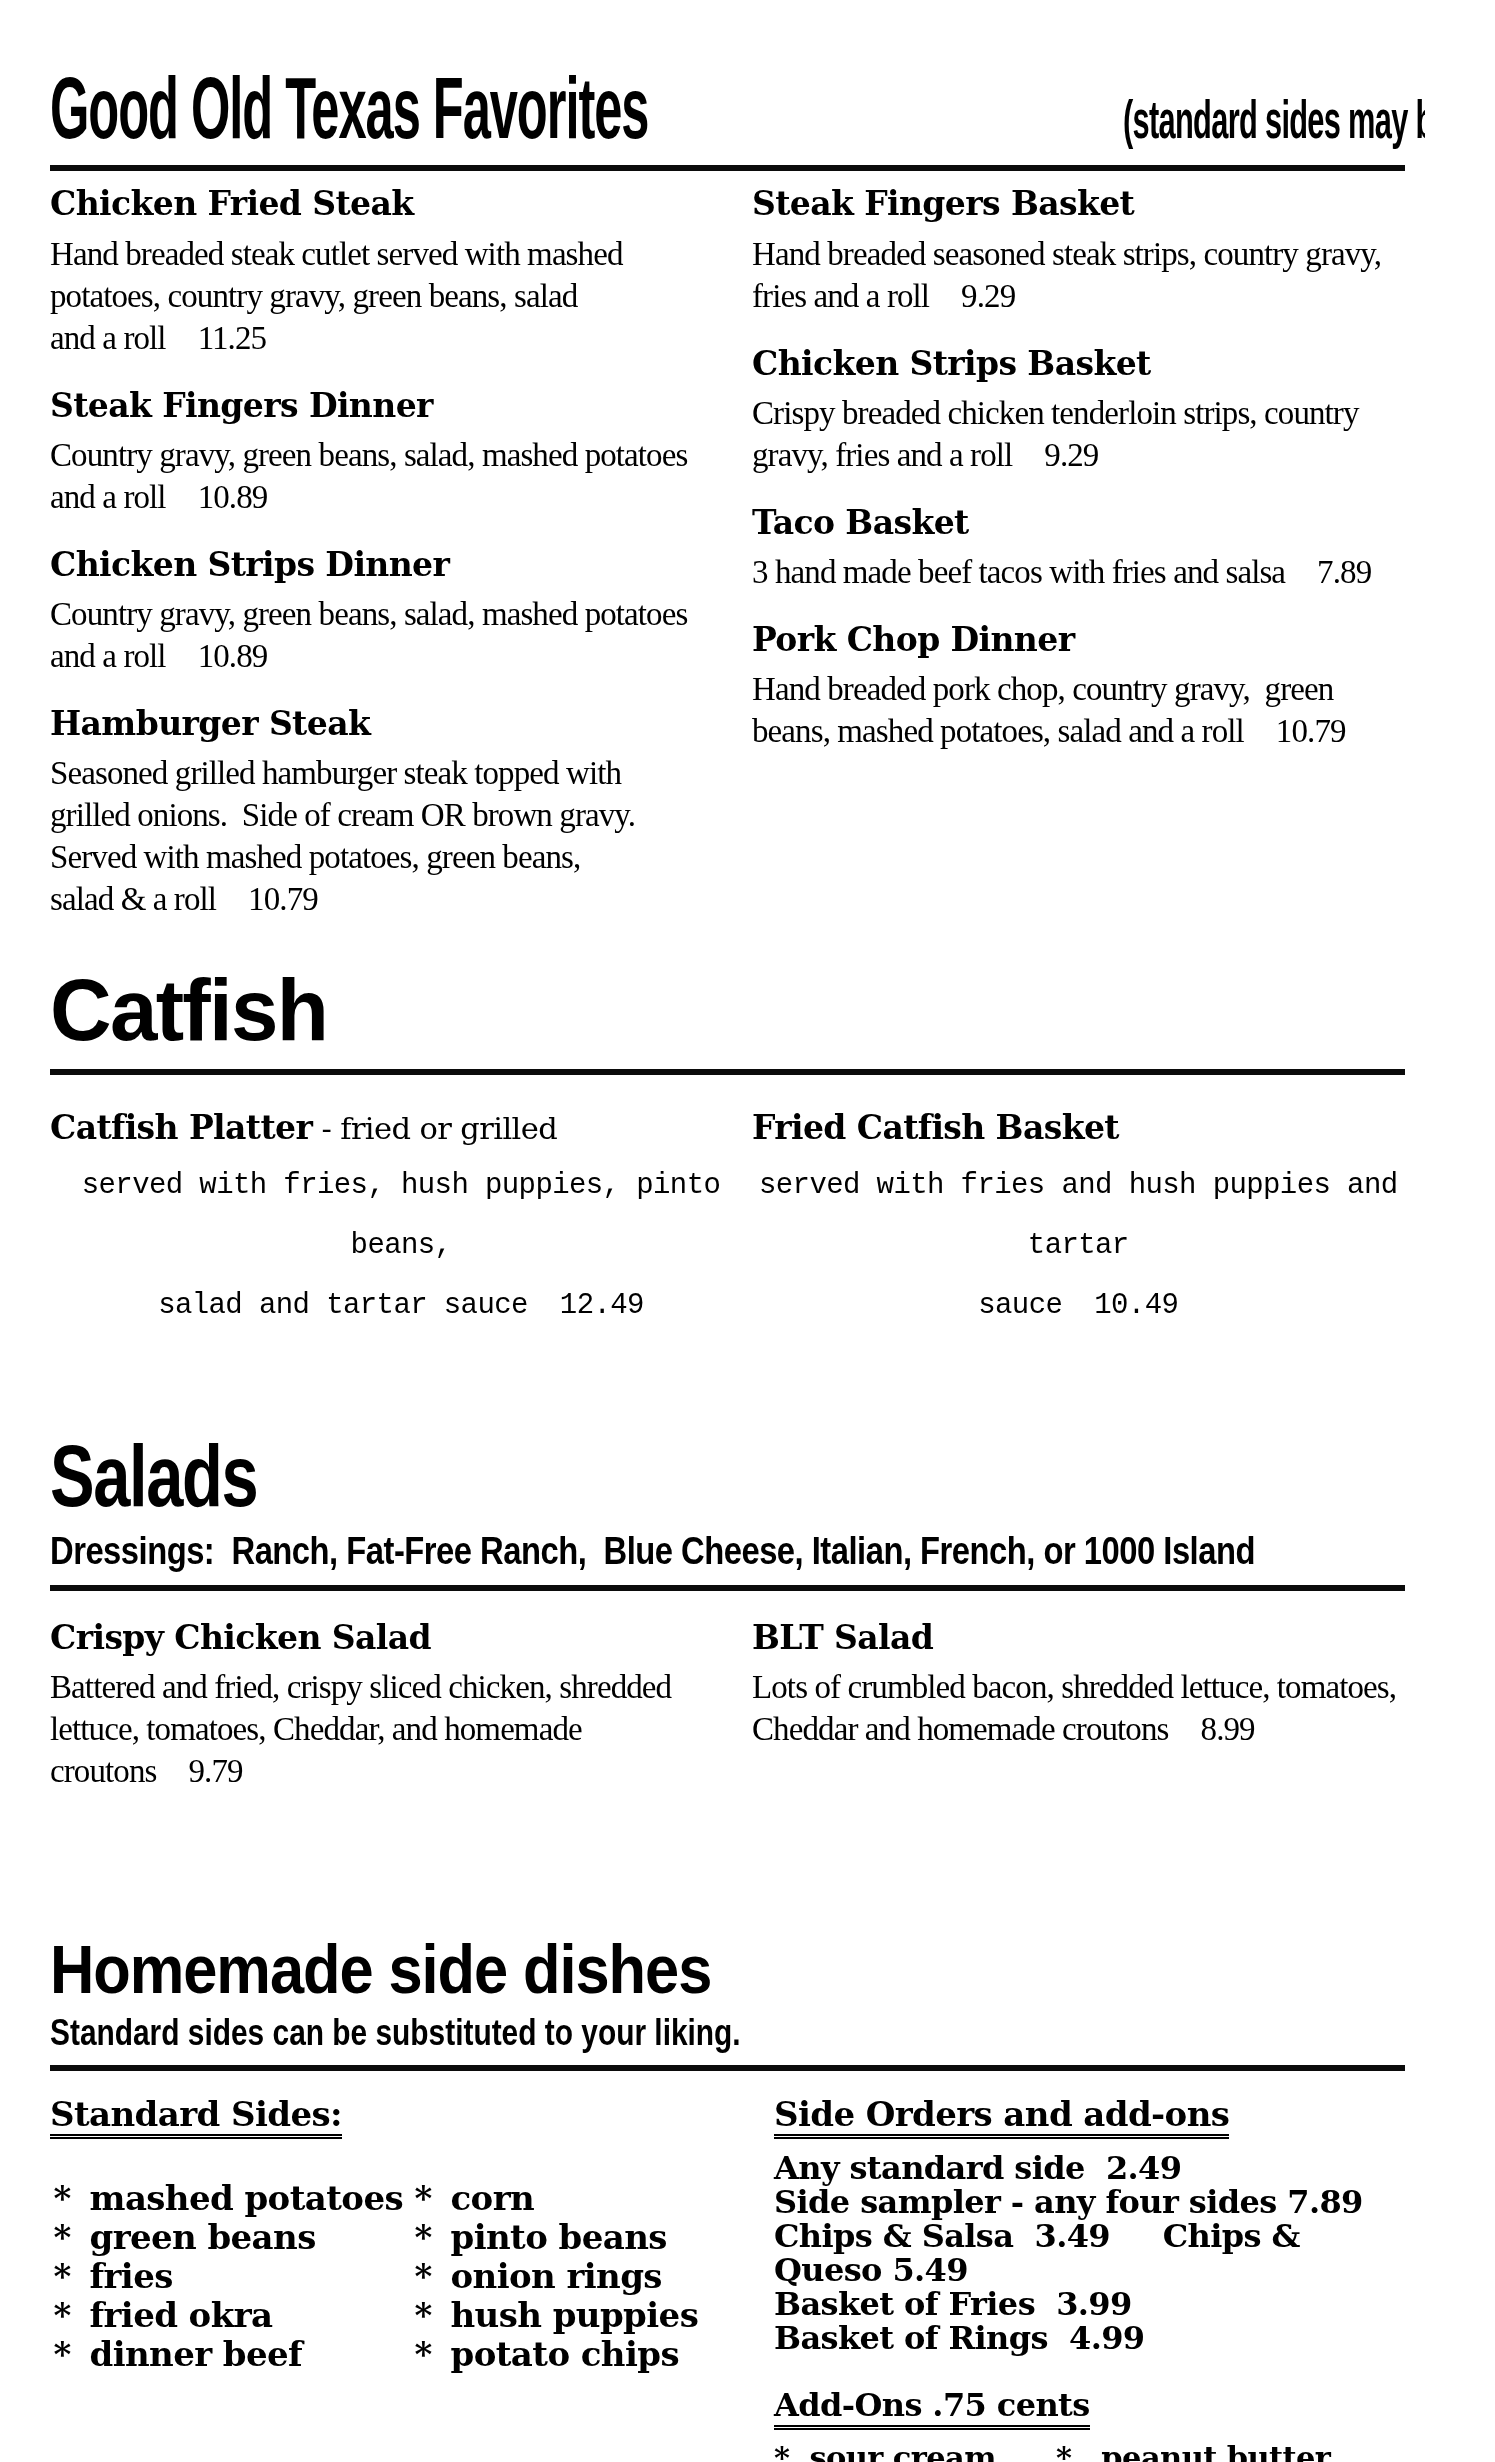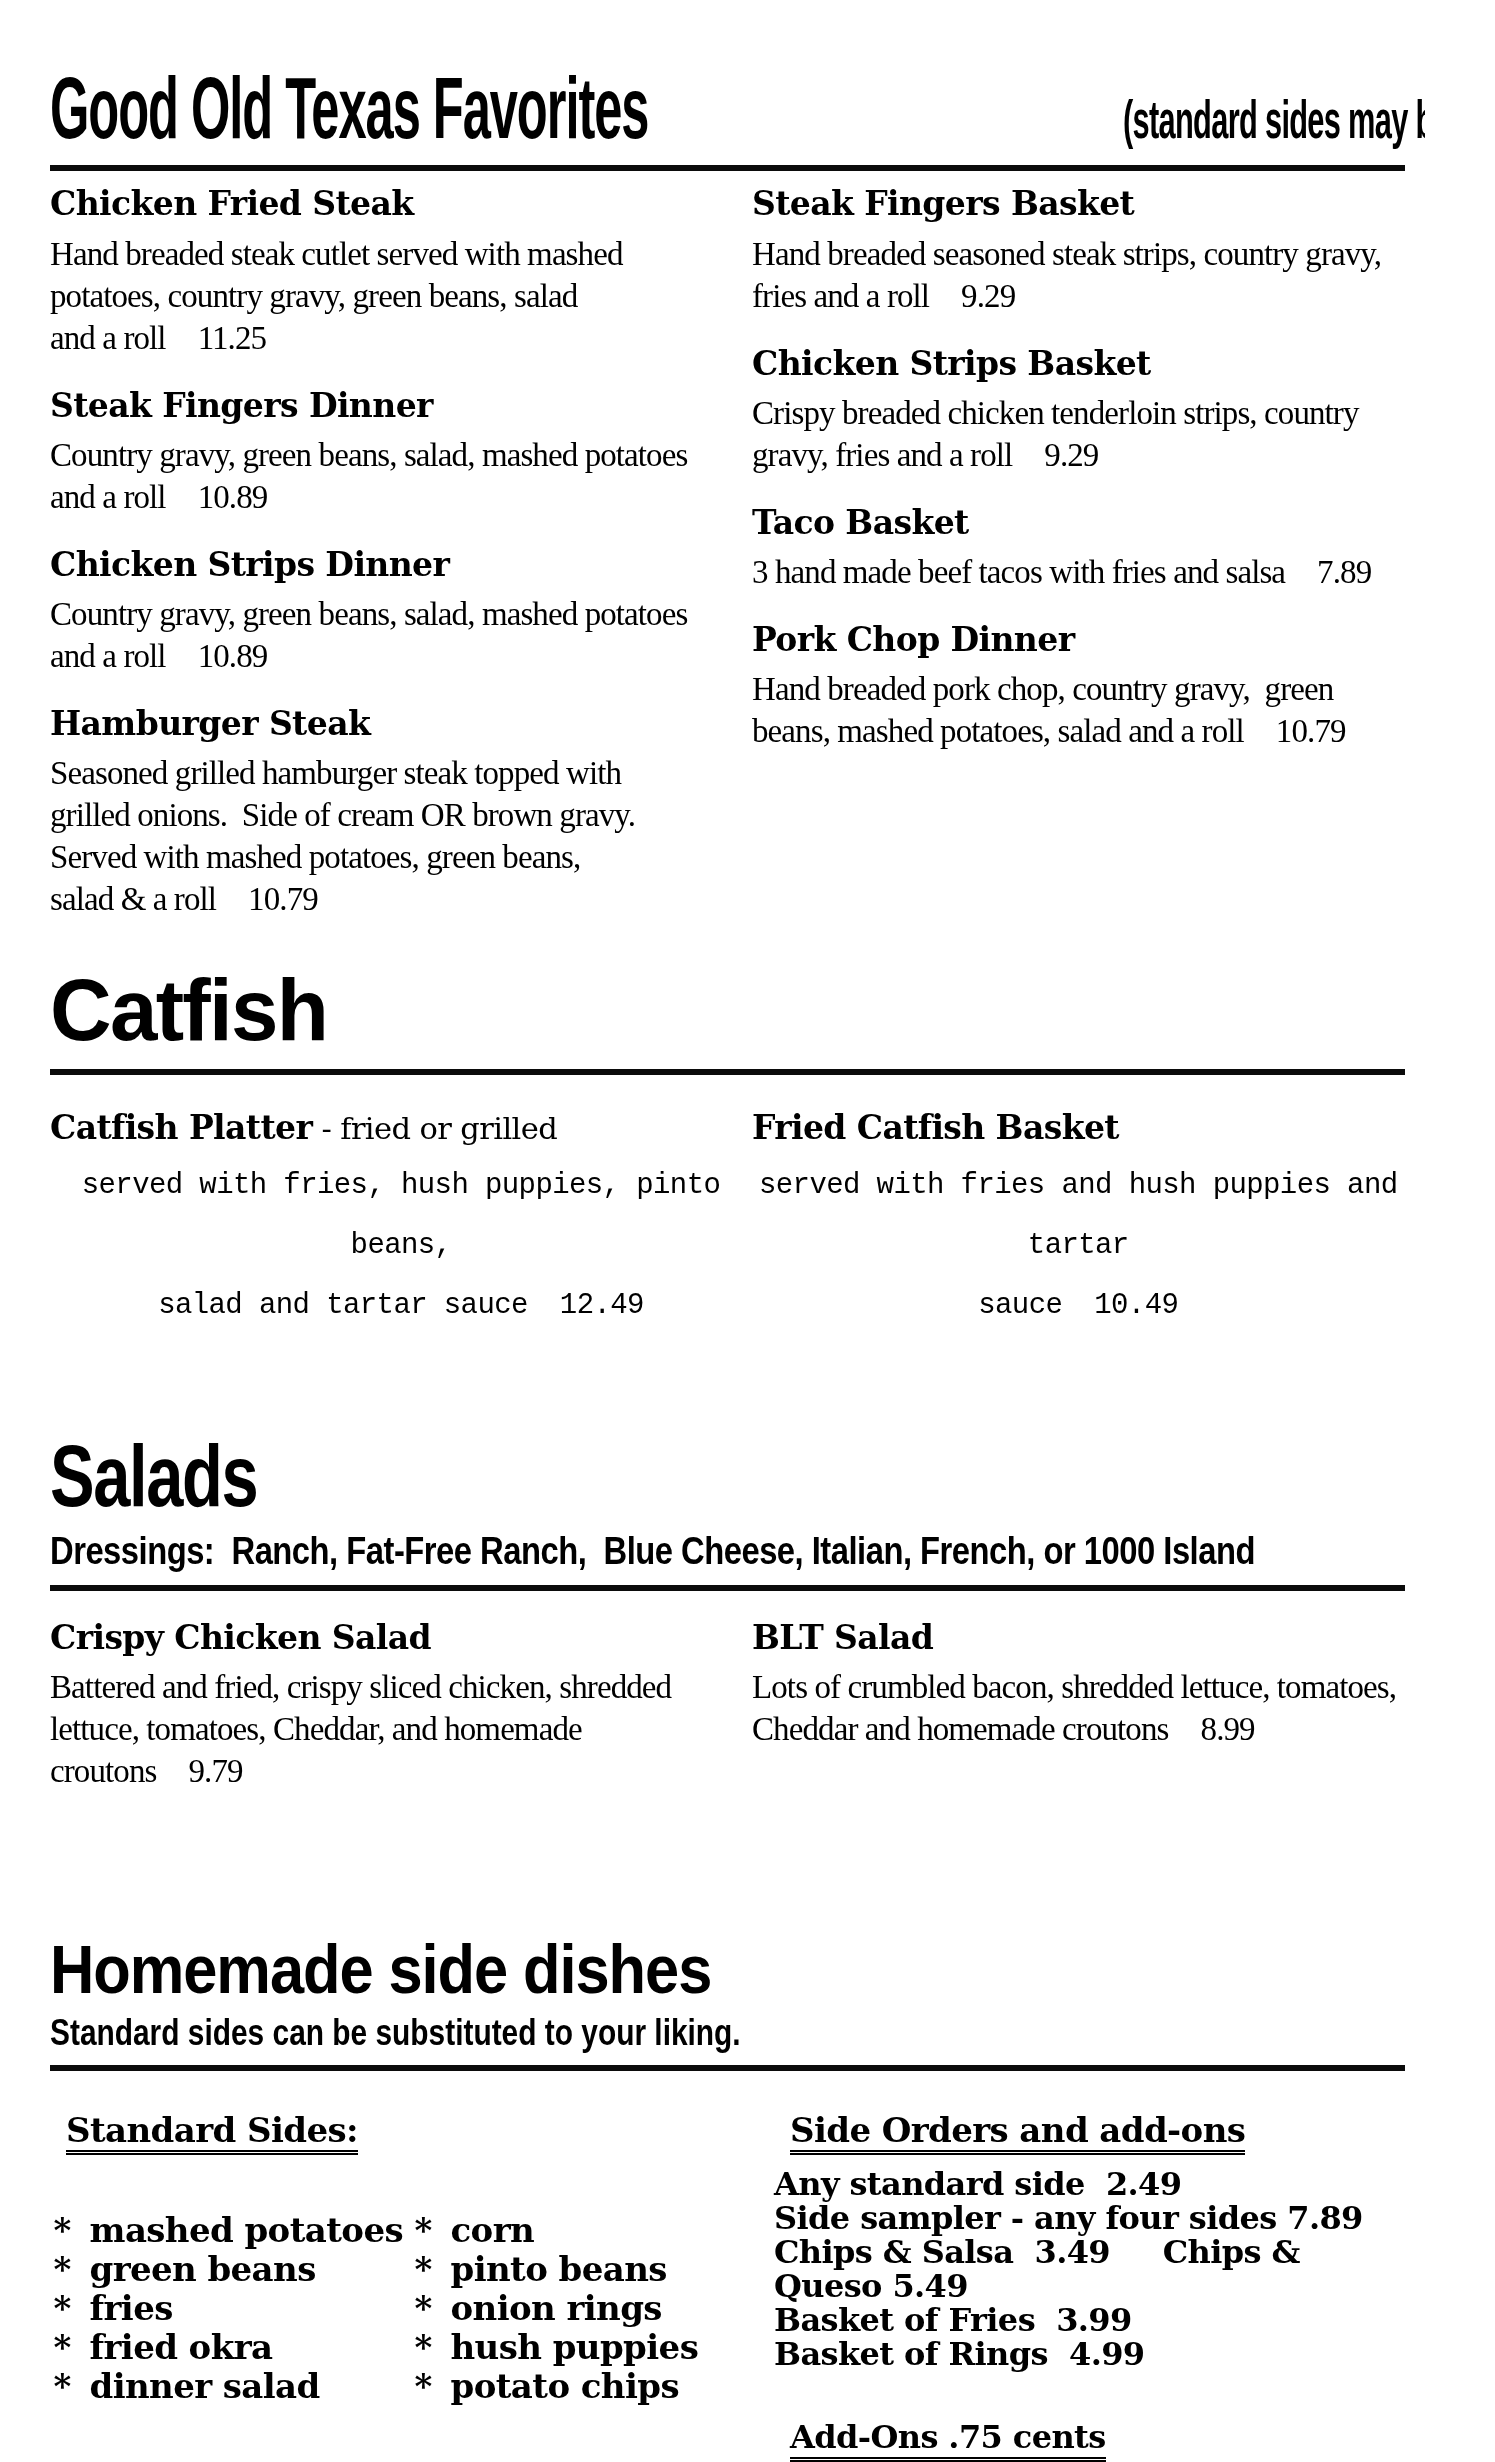--- a/index.html
+++ b/index.html
@@ -44,21 +44,21 @@
   .dressings{font-size:39px;line-height:42px;letter-spacing:-0.6px;margin-top:7px;}
   .dressings .squish{transform:scaleX(0.84);}
   .salads-items{margin-top:26px;}
 
   .sides-block{margin-top:114px;}
   .sides-head{font-size:69px;line-height:1.1;letter-spacing:-1.2px;transform:scaleX(0.89);}
   .sides-sub{font-size:36px;line-height:39px;margin-top:4.7px;}
   .sides-sub .squish{transform:scaleX(0.83);}
   .sides-cols{margin-top:23.5px;}
   .uhead{display:inline-block;font-size:34px;line-height:38px;letter-spacing:-0.6px;
-         border-bottom:5.9px double #000;padding-bottom:1.8px;margin:16px;}
+         border-bottom:5.9px double #000;padding-bottom:1.8px;margin:0;}
   .std-grid{display:grid;grid-template-columns:361px 342px;margin-top:40px;}
   .side-entry{font-size:34px;line-height:39px;letter-spacing:-0.6px;white-space:pre;}
   .side-entry .bullet{display:inline-block;width:36px;padding-left:3.5px;}
   .col-right{padding-left:22px;}
   .order-line{font-size:32px;line-height:34px;letter-spacing:-0.6px;white-space:pre-wrap;margin:0;}
   .orders .uhead{margin-bottom:11.7px;}
   .addons{margin-top:30.5px;}
   .addons .uhead{font-size:32px;margin-bottom:9.4px;}
   .addon-line{font-size:30.5px;line-height:34px;letter-spacing:-0.6px;white-space:pre-wrap;margin:0;}
 </style>
@@ -183,21 +183,21 @@
           <h4 class="slab uhead">Standard Sides:</h4>
           <div class="std-grid slab">
             <div class="side-entry"><span class="bullet">*</span><span>mashed potatoes</span></div>
             <div class="side-entry"><span class="bullet">*</span><span>corn</span></div>
             <div class="side-entry"><span class="bullet">*</span><span>green beans</span></div>
             <div class="side-entry"><span class="bullet">*</span><span>pinto beans</span></div>
             <div class="side-entry"><span class="bullet">*</span><span>fries</span></div>
             <div class="side-entry"><span class="bullet">*</span><span>onion rings</span></div>
             <div class="side-entry"><span class="bullet">*</span><span>fried okra</span></div>
             <div class="side-entry"><span class="bullet">*</span><span>hush puppies</span></div>
-            <div class="side-entry"><span class="bullet">*</span><span>dinner salad</span></div>
+            <div class="side-entry"><span class="bullet">*</span><span>dinner beef</span></div>
             <div class="side-entry"><span class="bullet">*</span><span>potato chips</span></div>
           </div>
         </div>
 
         <div class="col col-right orders">
           <h4 class="slab uhead">Side Orders and add-ons</h4>
           <p class="order-line slab">Any standard side  2.49</p>
           <p class="order-line slab">Side sampler - any four sides 7.89</p>
           <p class="order-line slab">Chips &amp; Salsa  3.49     Chips &amp; Queso 5.49</p>
           <p class="order-line slab">Basket of Fries  3.99</p>

